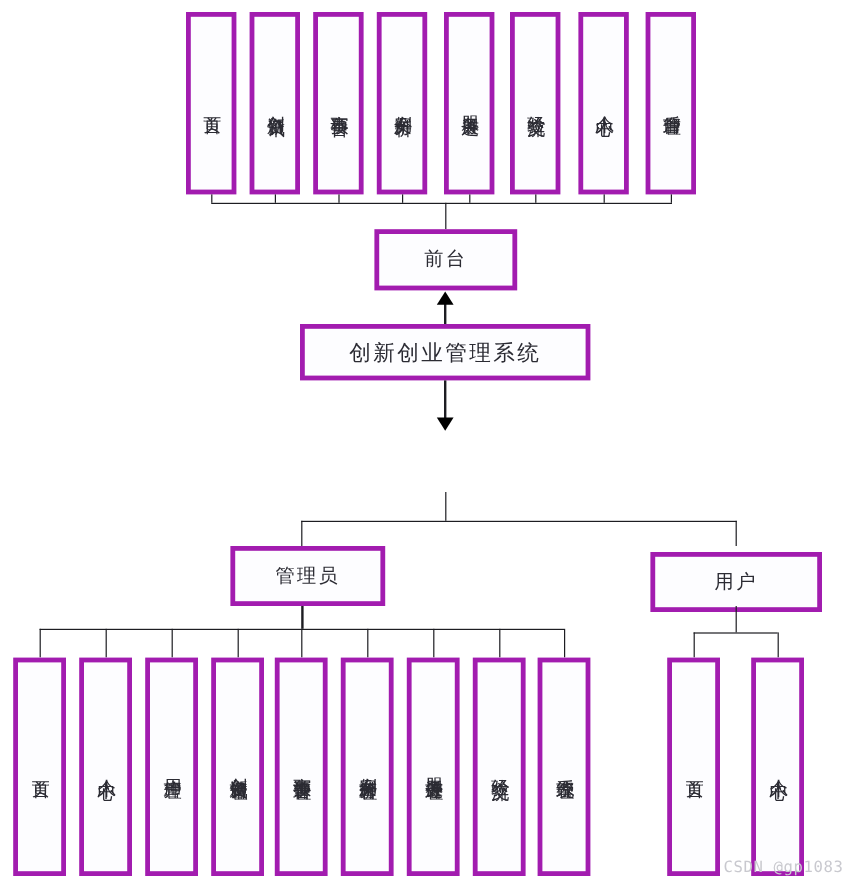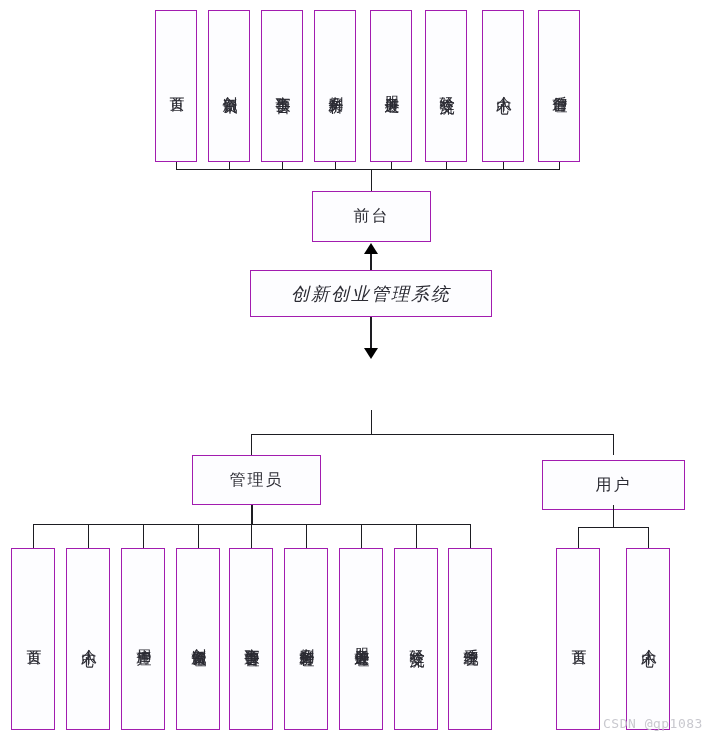--- a/index.html
+++ b/index.html
@@ -16,21 +16,21 @@
     width: 710px;
     height: 743px;
     background: #ffffff;
     overflow: hidden;
   }
 
   
   .box {
     position: absolute;
     box-sizing: border-box;
-    border: 1px solid #a21caf;
+    border: 4px solid #a21caf;
     background: #fdfdff;
     color: #2b2b33;
     display: flex;
     align-items: center;
     justify-content: center;
     text-align: center;
     font-family: "DejaVu Sans", "Liberation Sans", sans-serif;
   }
 
   
@@ -46,21 +46,20 @@
   .vbox-bot   { width: 44px; }
 
   
   .hbox {
     font-size: 16px;
     letter-spacing: 2px;
   }
   .hbox-main {
     font-size: 18px;
     letter-spacing: 2px;
-    font-style: italic;
   }
 
   
   .ln {
     position: absolute;
     background: #1d1d22;
   }
   .ln-h { height: 1px; }
   .ln-v { width: 1px; }
   .ln-th-v { width: 2px; }

